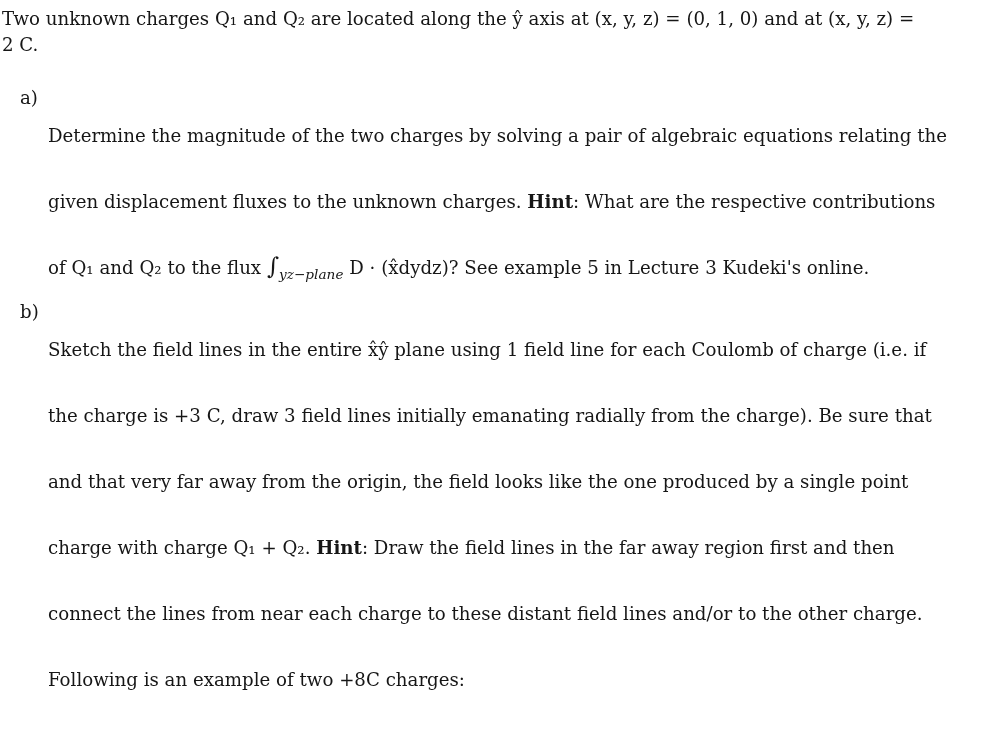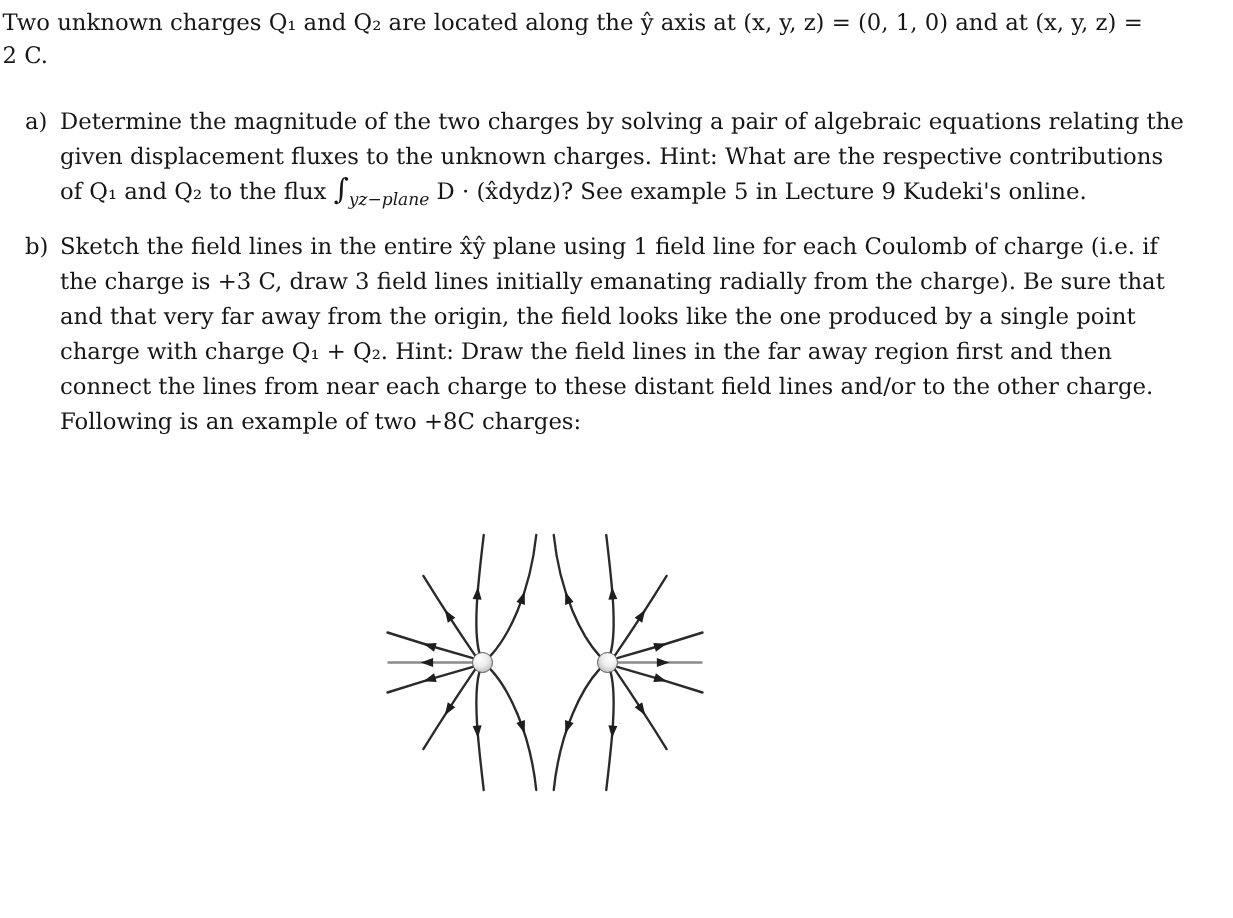--- a/index.html
+++ b/index.html
@@ -4,26 +4,26 @@
 <style>
   html,body{margin:0;padding:0;}
   body{
     width:986px;height:734px;background:#ffffff;color:#161616;
     font-family:"DejaVu Serif","Liberation Serif",serif;
     overflow:hidden;
   }
   .doc{padding:6px 8px 0 2px;font-size:18.2px;}
   .ln{line-height:26px;white-space:nowrap;}
   .item{display:flex;}
-  .item .ln{line-height:28px;}
+  .item .ln{line-height:28px;margin-top:38px;}
   .item-a{margin-top:26px;}
   .item-b{margin-top:10px;}
   .lbl{flex:0 0 28px;margin-left:18px;line-height:28px;}
   .bodytxt{flex:1 1 auto;}
-  .hint{font-weight:normal;}
+  .hint{font-weight:bold;}
   .int{font-size:1.28em;line-height:1;}
   .isub{font-style:italic;font-size:0.75em;vertical-align:sub;}
   .figwrap{margin:70px 0 0 300px;width:270px;height:232px;}
   svg{display:block;}
   .fl{fill:none;stroke:#2b2b2b;stroke-width:1.9;stroke-linecap:round;}
   .fl-h{fill:none;stroke:#8a8a8a;stroke-width:2;}
   .ah{fill:#1d1d1d;stroke:none;}
 </style>
 </head>
 <body>
@@ -33,21 +33,21 @@
   <div class="para">
     <div class="ln">Two unknown charges Q₁ and Q₂ are located along the ŷ axis at (x, y, z) = (0, 1, 0) and at (x, y, z) =</div>
     <div class="ln">2 C.</div>
   </div>
 
   <div class="item item-a">
     <div class="lbl">a)</div>
     <div class="bodytxt">
       <div class="ln">Determine the magnitude of the two charges by solving a pair of algebraic equations relating the</div>
       <div class="ln"><span>given displacement fluxes to the unknown charges. </span><span class="hint">Hint</span><span>: What are the respective contributions</span></div>
-      <div class="ln"><span>of Q₁ and Q₂ to the flux </span><span class="int">∫</span><span class="isub">yz−plane</span><span> D · (x̂dydz)? See example 5 in Lecture 9 Kudeki's online.</span></div>
+      <div class="ln"><span>of Q₁ and Q₂ to the flux </span><span class="int">∫</span><span class="isub">yz−plane</span><span> D · (x̂dydz)? See example 5 in Lecture 3 Kudeki's online.</span></div>
     </div>
   </div>
 
   <div class="item item-b">
     <div class="lbl">b)</div>
     <div class="bodytxt">
       <div class="ln">Sketch the field lines in the entire x̂ŷ plane using 1 field line for each Coulomb of charge (i.e. if</div>
       <div class="ln">the charge is +3 C, draw 3 field lines initially emanating radially from the charge). Be sure that</div>
       <div class="ln">and that very far away from the origin, the field looks like the one produced by a single point</div>
       <div class="ln"><span>charge with charge Q₁ + Q₂. </span><span class="hint">Hint</span><span>: Draw the field lines in the far away region first and then</span></div>

